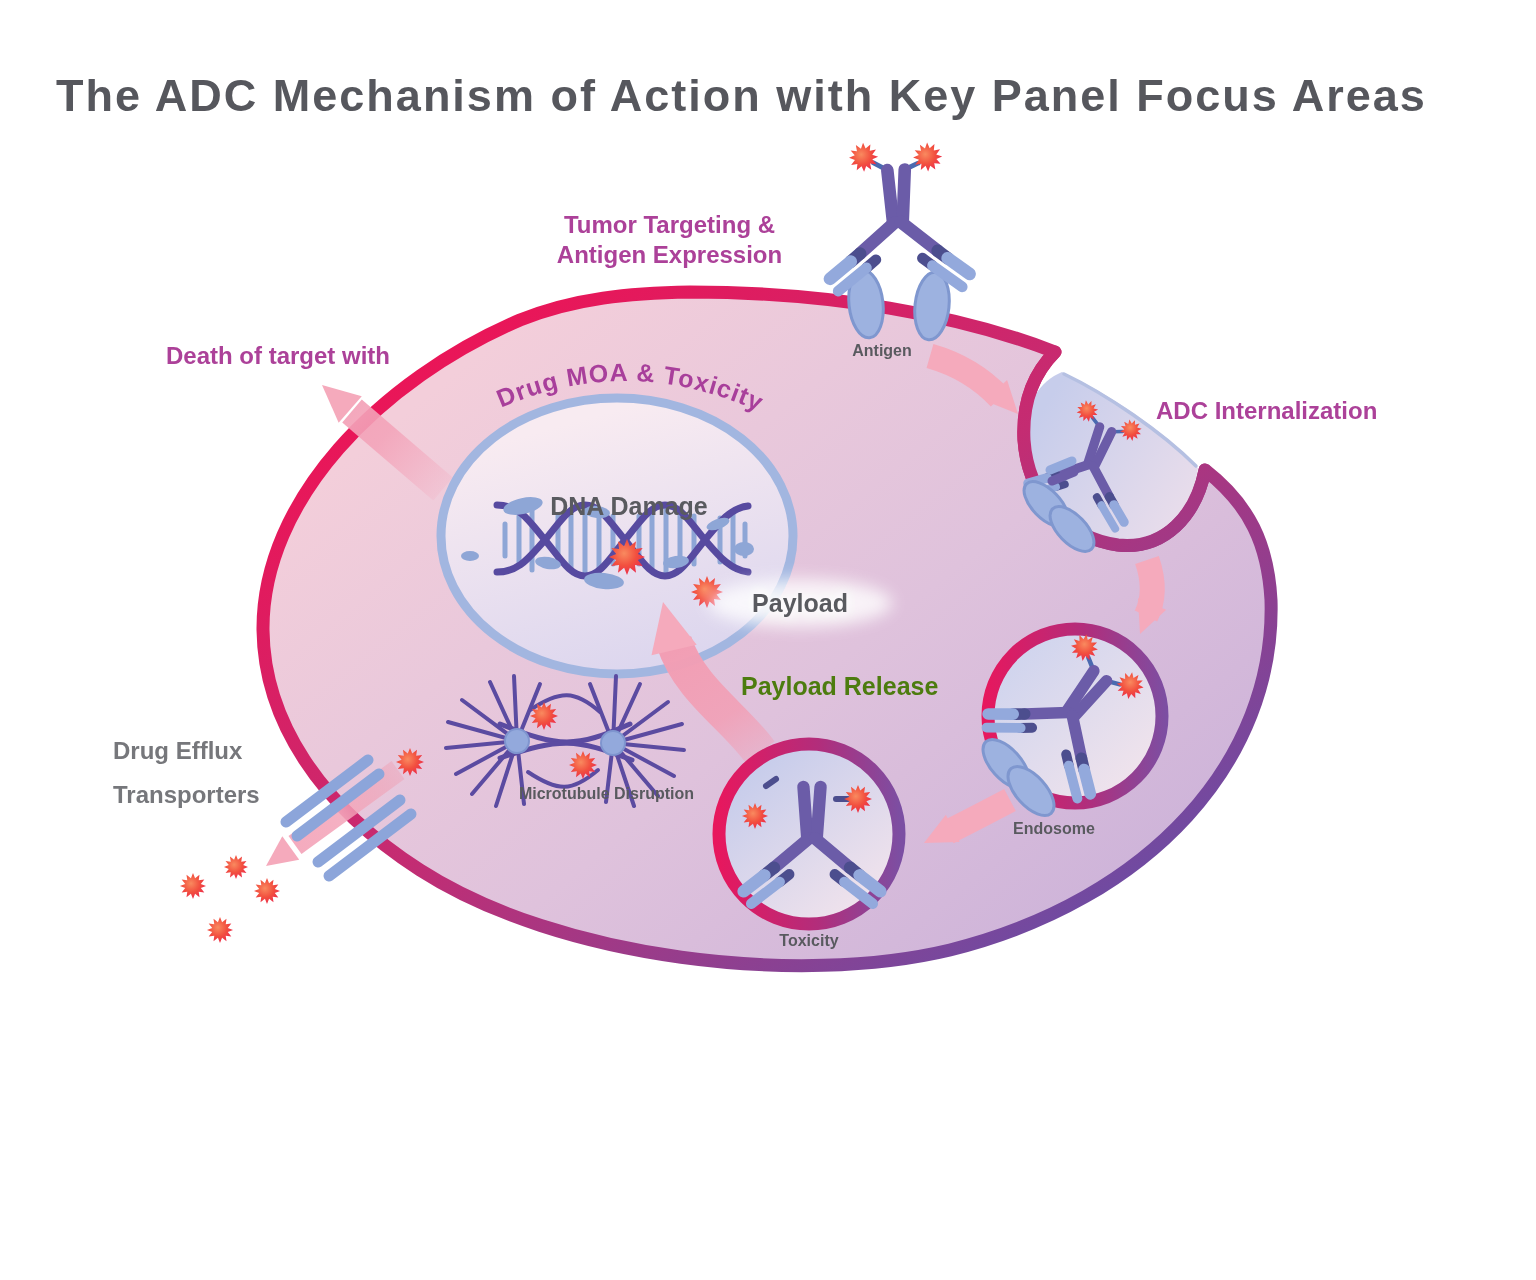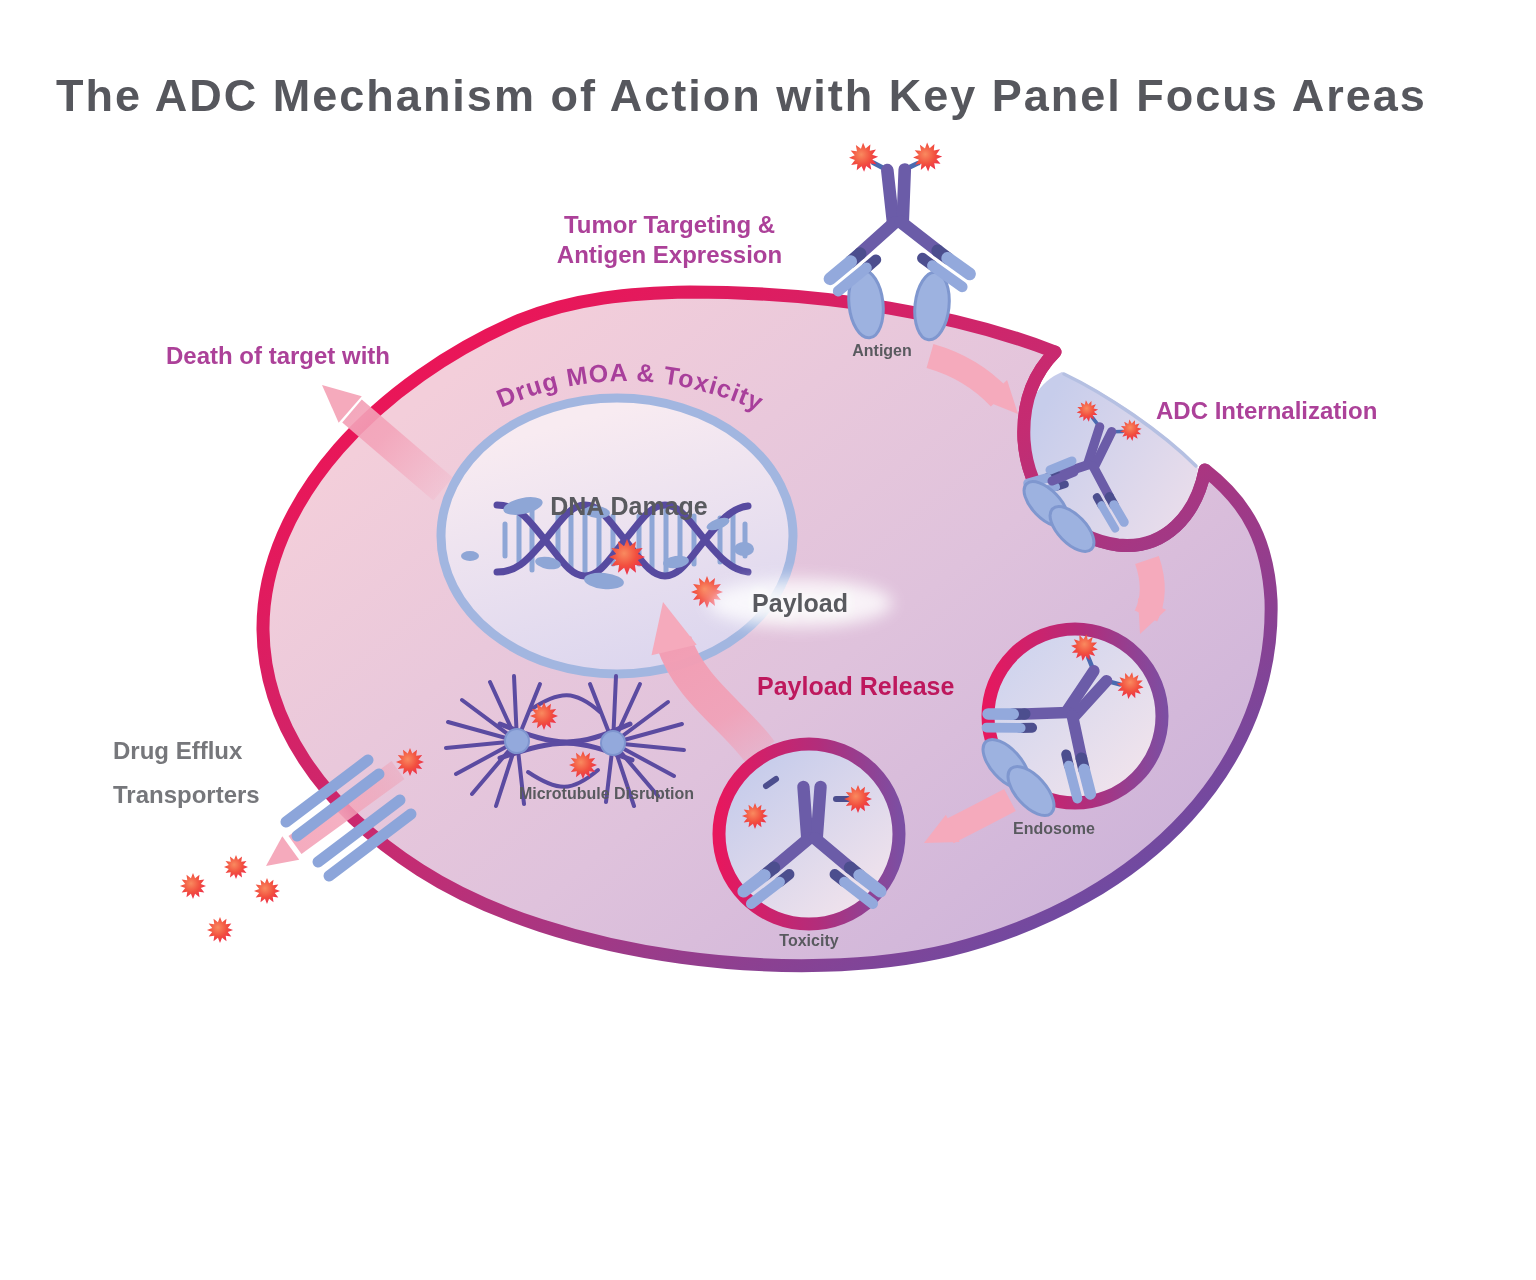--- a/index.html
+++ b/index.html
@@ -4,21 +4,21 @@
 <style>
   html,body{margin:0;padding:0;background:#ffffff;}
   #stage{position:relative;width:1536px;height:1280px;background:#ffffff;overflow:hidden;
          font-family:"Liberation Sans", sans-serif;}
   #diagram-svg{position:absolute;left:0;top:0;}
   .lbl{position:absolute;font-weight:bold;white-space:pre-line;}
   .lbl-title{left:56px;top:70px;width:1460px;font-size:45px;letter-spacing:2px;color:#56575D;}
   .lbl-gray{color:#595A5F;font-size:16px;}
   .lbl-gray-light{color:#76777B;font-size:24px;line-height:44px;}
   .lbl-magenta{color:#AC4199;font-size:24px;line-height:30px;}
-  .lbl-deep{color:#be185d;font-size:25px;margin-left:16px;}
+  .lbl-deep{color:#4d7c0f;font-size:25px;}
   .lbl-tumor{left:552px;top:210px;width:235px;text-align:center;}
   .lbl-antigen{left:830px;top:342px;width:104px;text-align:center;}
   .lbl-adcint{left:1156px;top:396px;}
   .lbl-death{left:166px;top:341px;}
   .lbl-dna{left:547px;top:460px;width:164px;text-align:center;font-size:25px;margin-top:32px;}
   .lbl-payload{left:742px;top:589px;width:116px;text-align:center;font-size:25px;
                text-shadow:0 0 10px #fff,0 0 16px #fff,0 0 22px #fff;}
   .lbl-payrel{left:741px;top:672px;}
   .lbl-endosome{left:1013px;top:820px;width:122px;text-align:left;}
   .lbl-lysosome{left:739px;top:932px;width:140px;text-align:center;}

